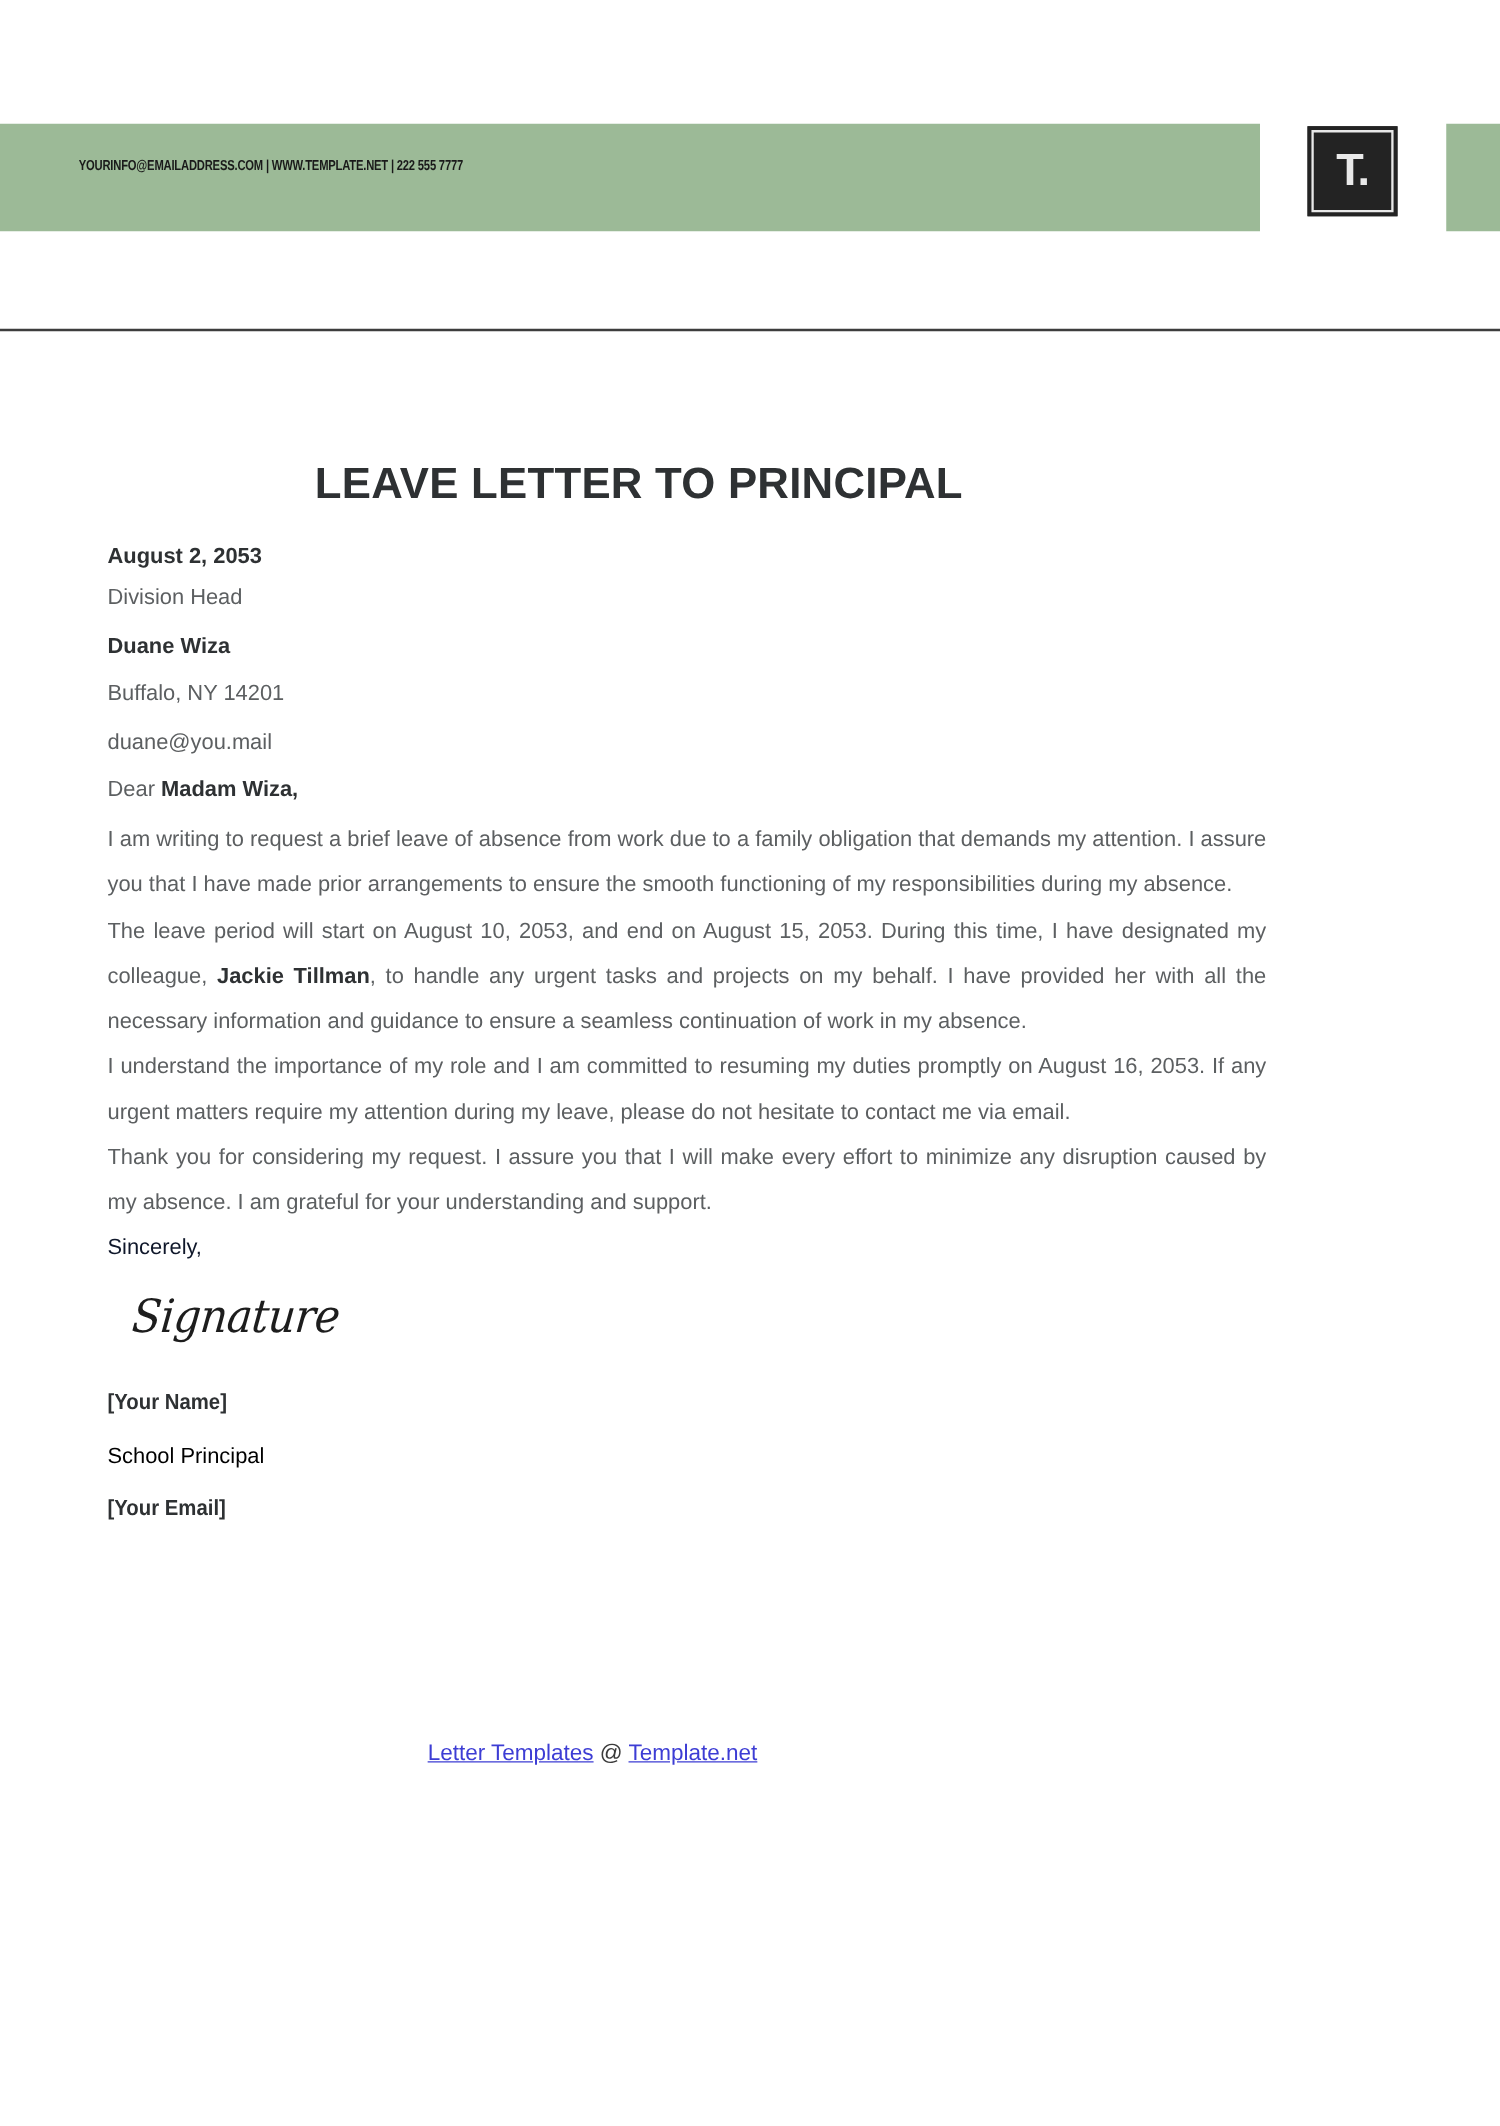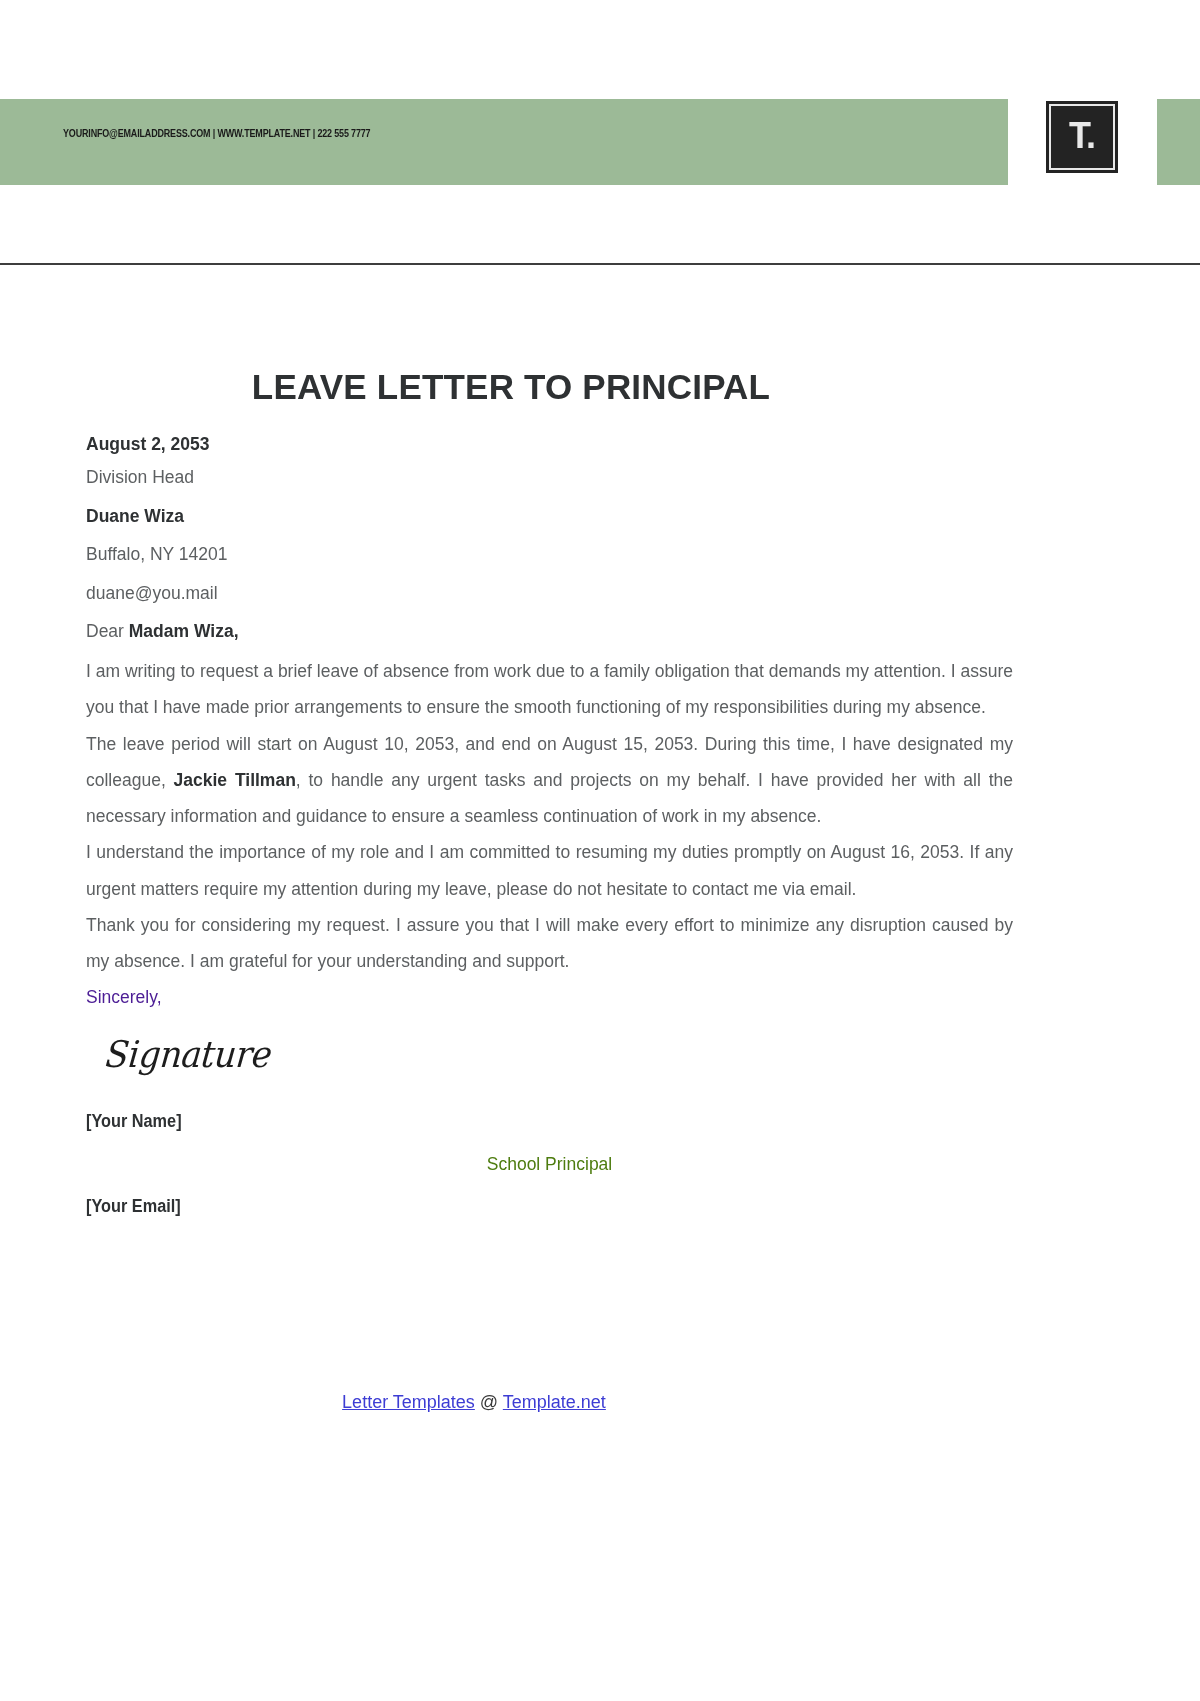--- a/index.html
+++ b/index.html
@@ -141,21 +141,21 @@
     text-justify: inter-word;
     line-height: 2.07;
     margin: 0 0 0 0;
   }
   .para b {
     color: #2e3133;
   }
 
   .closing {
     font-size: 17.5px;
-    color: #4c1d95;
+    color: #0f172a;
     line-height: 2.07;
   }
 
   .signature {
     font-family: "DejaVu Serif", serif;
     font-style: italic;
     font-size: 34px;
     color: #1d1d1d;
     margin-top: 22px;
     margin-left: 20px;
@@ -171,23 +171,22 @@
   .sign-name {
     font-size: 17.5px;
     font-weight: bold;
     color: #2e3133;
     transform: scaleX(0.93);
     transform-origin: left center;
     margin-bottom: 25px;
   }
   .sign-role {
     font-size: 17.5px;
-    color: #4d7c0f;
+    color: #000000;
     margin-bottom: 25px;
-    text-align: center;
   }
   .sign-email {
     font-size: 17.5px;
     font-weight: bold;
     color: #2e3133;
     transform: scaleX(0.93);
     transform-origin: left center;
   }
 
   .footer-credit {

